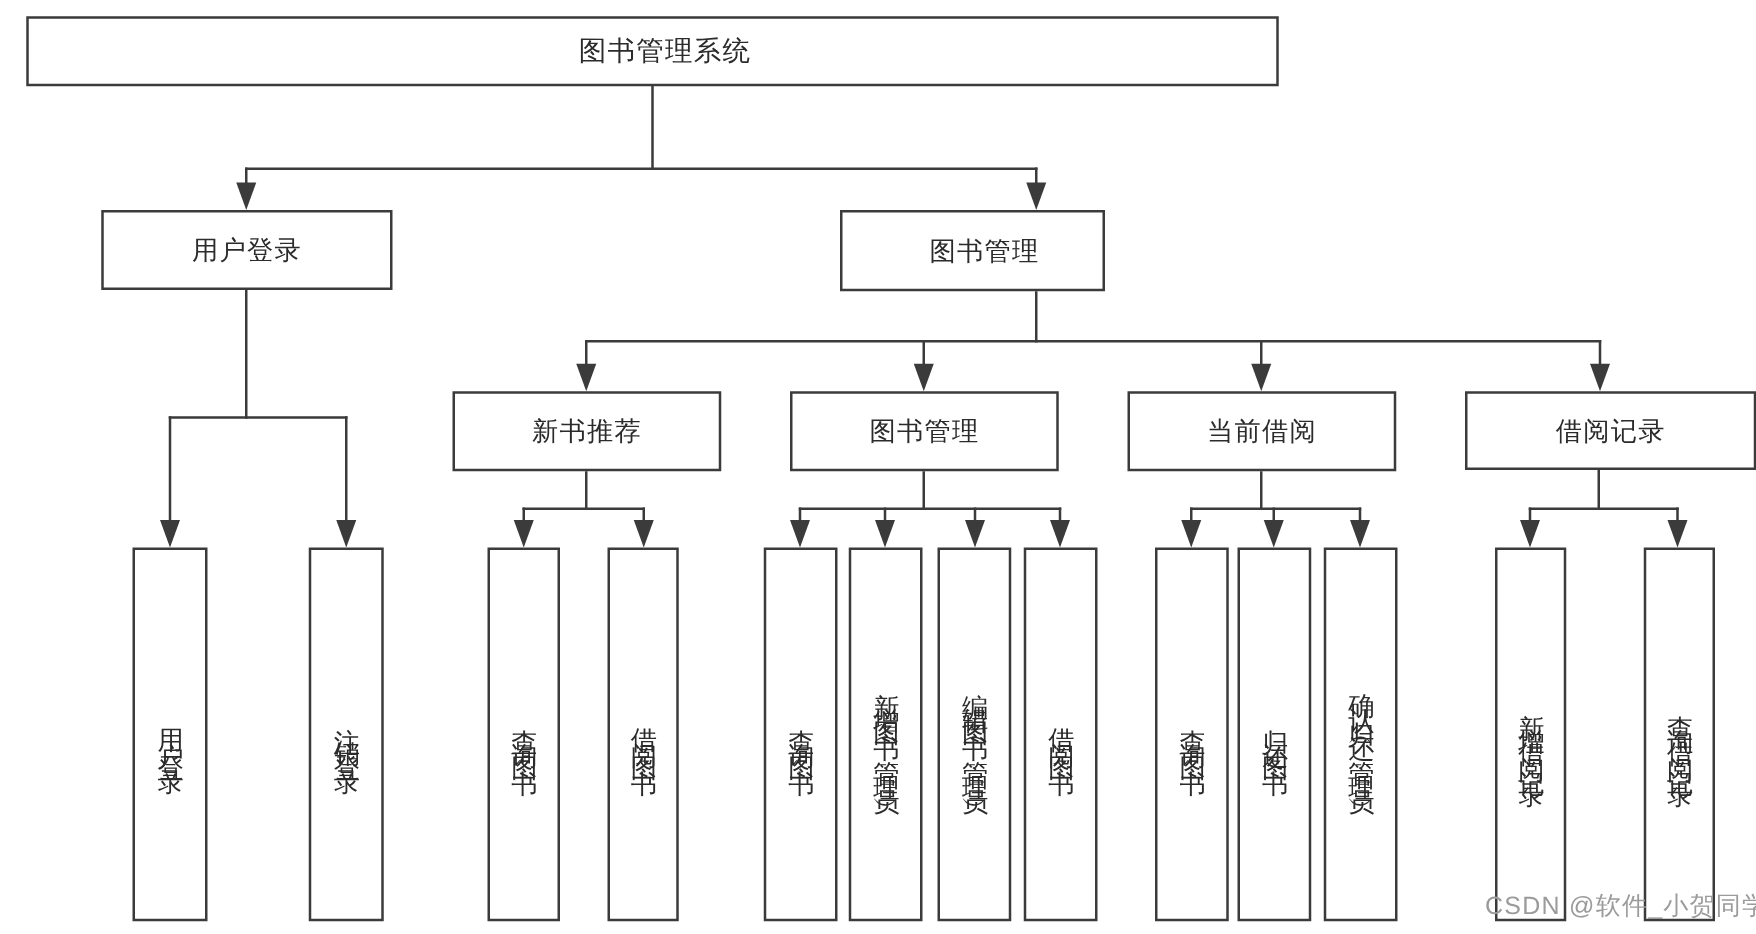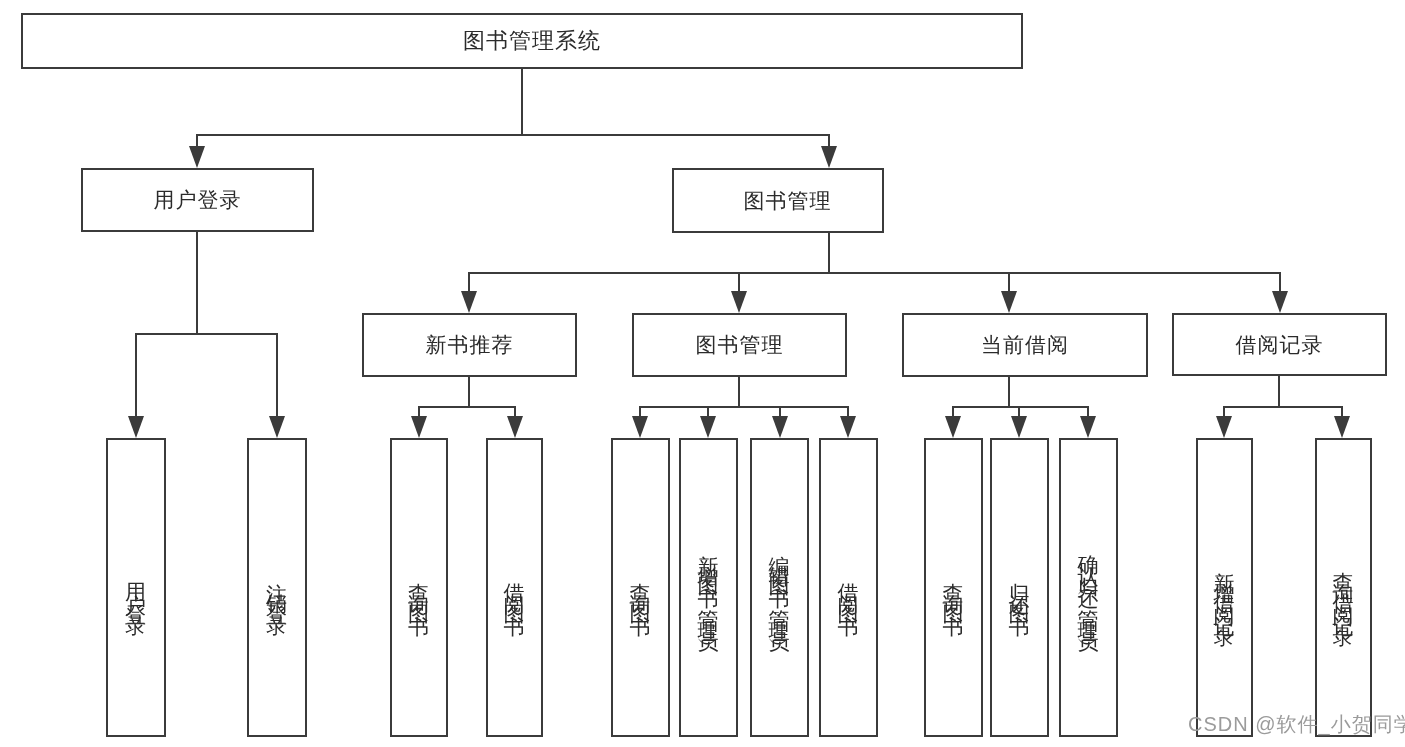--- a/index.html
+++ b/index.html
@@ -64,22 +64,22 @@
   <div class="arrow" style="left:461px;top:291px;"></div>
   <div class="vline" style="left:738px;top:272px;height:21px;"></div>
   <div class="arrow" style="left:731px;top:291px;"></div>
   <div class="vline" style="left:1008px;top:272px;height:21px;"></div>
   <div class="arrow" style="left:1001px;top:291px;"></div>
   <div class="vline" style="left:1279px;top:272px;height:21px;"></div>
   <div class="arrow" style="left:1272px;top:291px;"></div>
 
   <div class="box" style="left:362px;top:313px;width:215px;height:64px;">新书推荐</div>
   <div class="box" style="left:632px;top:313px;width:215px;height:64px;">图书管理</div>
-  <div class="box" style="left:902px;top:313px;width:246px;height:64px;">当前借阅</div>
-  <div class="box" style="left:1172px;top:313px;width:215px;height:63px;">借阅记录</div>
+  <div class="box" style="left:902px;top:313px;width:215px;height:64px;">当前借阅</div>
+  <div class="box" style="left:1172px;top:313px;width:233px;height:63px;">借阅记录</div>
 
   <div class="vline" style="left:468px;top:377px;height:31px;"></div>
   <div class="hline" style="left:418px;top:406px;width:98px;"></div>
   <div class="vline" style="left:418px;top:406px;height:12px;"></div>
   <div class="arrow" style="left:411px;top:416px;"></div>
   <div class="vline" style="left:514px;top:406px;height:12px;"></div>
   <div class="arrow" style="left:507px;top:416px;"></div>
 
   <div class="vline" style="left:738px;top:377px;height:31px;"></div>
   <div class="hline" style="left:639px;top:406px;width:210px;"></div>

